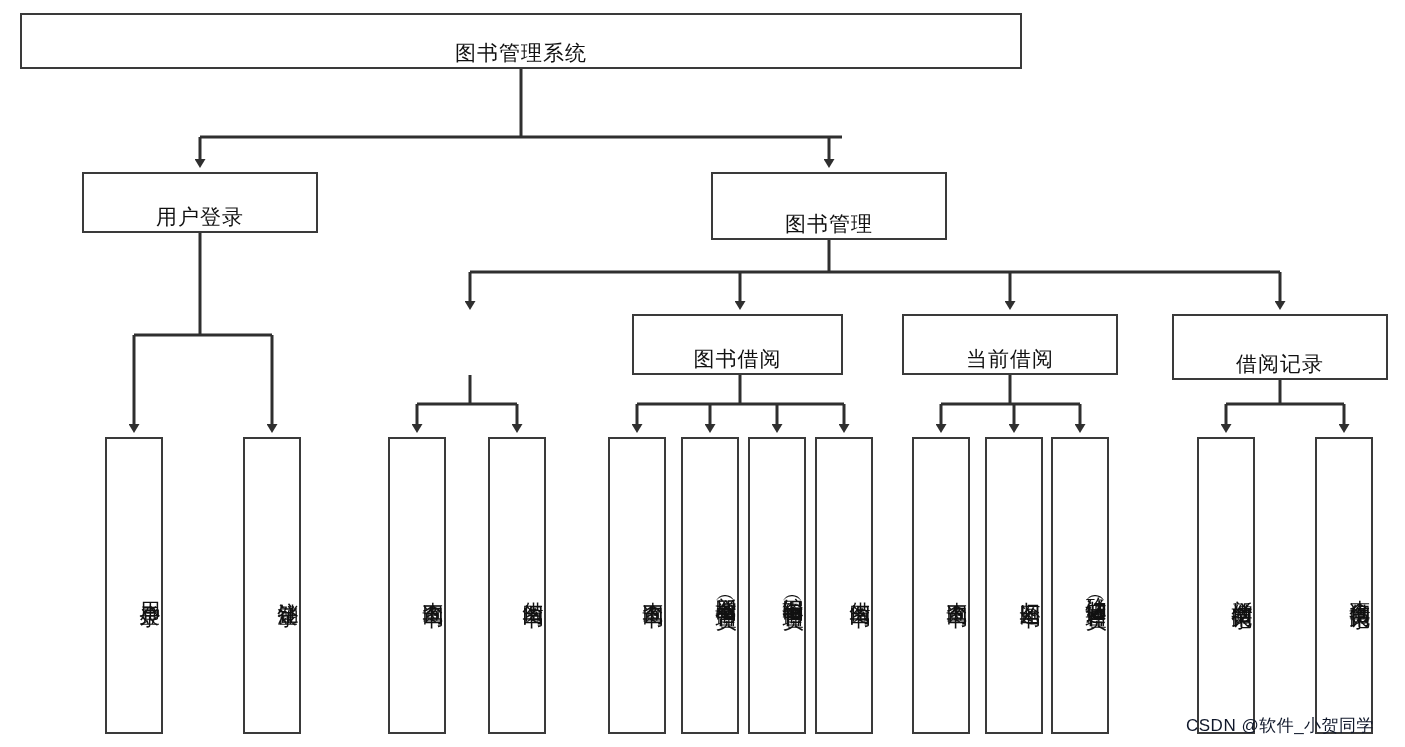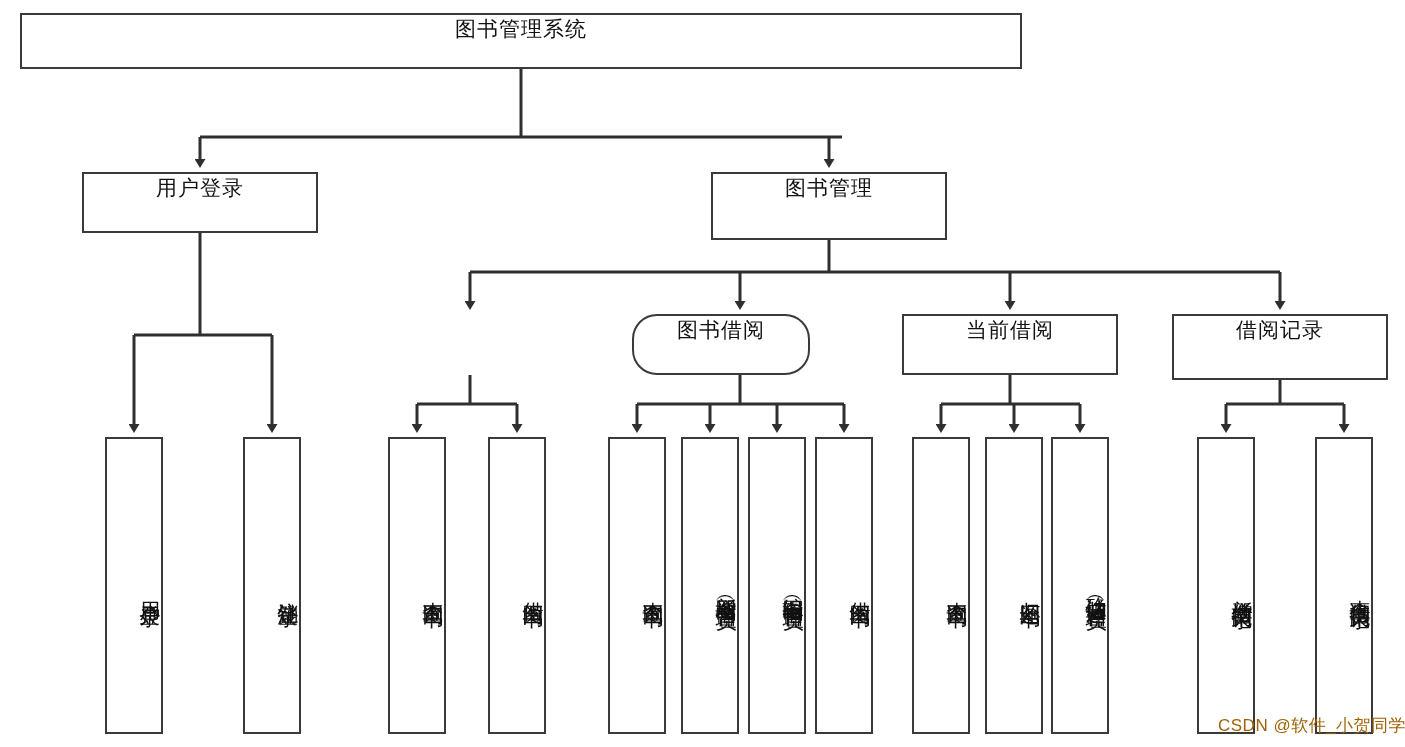--- a/index.html
+++ b/index.html
@@ -24,21 +24,21 @@
     width: 1405px;
     height: 747px;
     pointer-events: none;
   }
   .node {
     position: absolute;
     box-sizing: border-box;
     background: #ffffff;
     border: 2px solid #3a3a3a;
     display: flex;
-    align-items: flex-start;
+    align-items: flex-end;
     justify-content: center;
     color: #111111;
     text-align: center;
   }
   .node.horiz {
     font-size: 21px;
     letter-spacing: 1px;
   }
   .node.vert {
     writing-mode: vertical-rl;
@@ -53,24 +53,23 @@
   .node.vert > span {
     writing-mode: vertical-rl;
     text-orientation: upright;
     display: block;
   }
   .watermark {
     position: absolute;
     left: 1186px;
     top: 714px;
     font-size: 17px;
-    color: #a16207;
+    color: #0f172a;
     letter-spacing: 0.5px;
     white-space: nowrap;
-    margin-left: 32px;
   }
 </style>
 </head>
 <body>
 
 <div id="canvas">
 
   <svg class="edges" viewBox="0 0 1405 747" xmlns="http://www.w3.org/2000/svg">
     <defs>
       <marker id="arrow" markerWidth="9" markerHeight="11" refX="1" refY="5.5" orient="auto" markerUnits="userSpaceOnUse">
@@ -125,21 +124,21 @@
     <span>图书管理系统</span>
   </div>
 
   <div class="node horiz" id="n-l1-0" style="left: 82px; top: 172px; width: 236px; height: 61px;">
     <span>用户登录</span>
   </div>
   <div class="node horiz" id="n-l1-1" style="left: 711px; top: 172px; width: 236px; height: 68px;">
     <span>图书管理</span>
   </div>
 
-  <div class="node horiz" id="n-l2-1" style="left: 632px; top: 314px; width: 178px; height: 61px; border-radius: 25px;">
+  <div class="node horiz" id="n-l2-1" style="left: 632px; top: 314px; width: 211px; height: 61px;">
     <span>图书借阅</span>
   </div>
   <div class="node horiz" id="n-l2-2" style="left: 902px; top: 314px; width: 216px; height: 61px;">
     <span>当前借阅</span>
   </div>
   <div class="node horiz" id="n-l2-3" style="left: 1172px; top: 314px; width: 216px; height: 66px;">
     <span>借阅记录</span>
   </div>
 
   <div class="node vert" id="n-leaf-0" style="left: 105px; top: 437px; width: 58px; height: 297px;">

